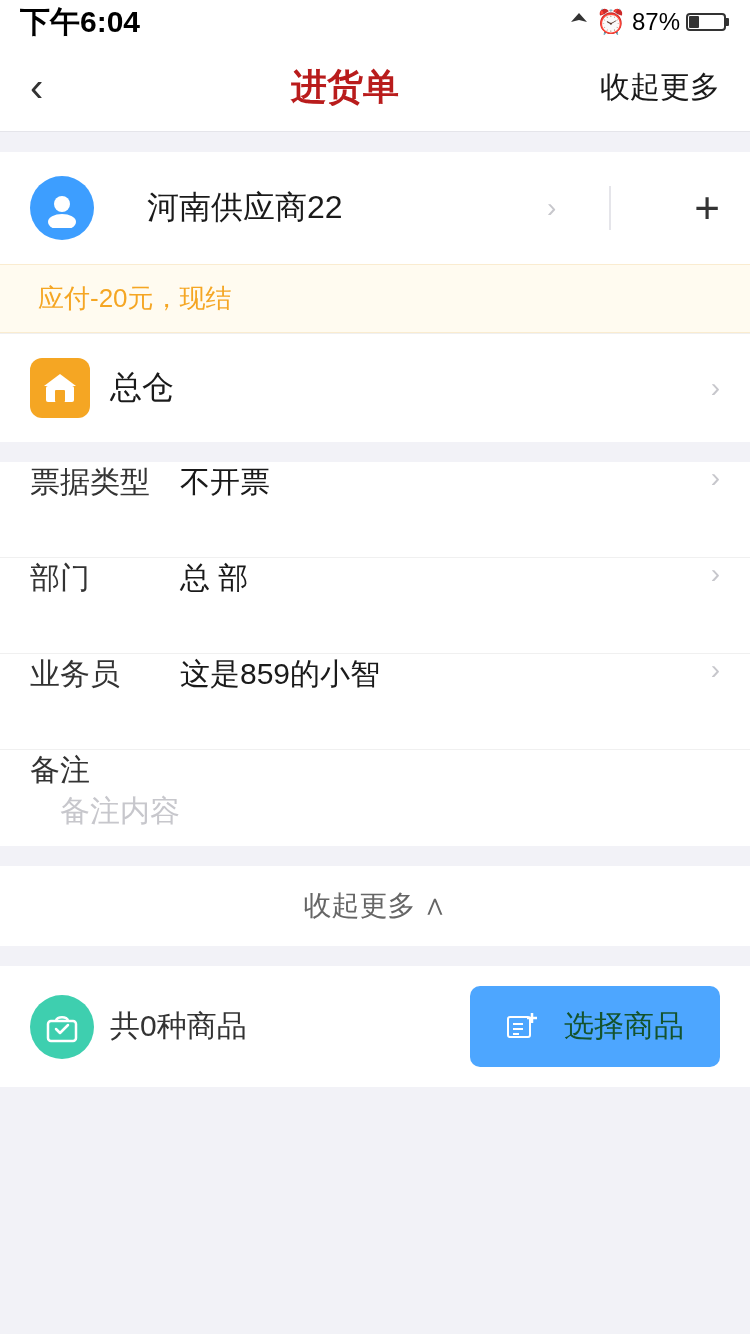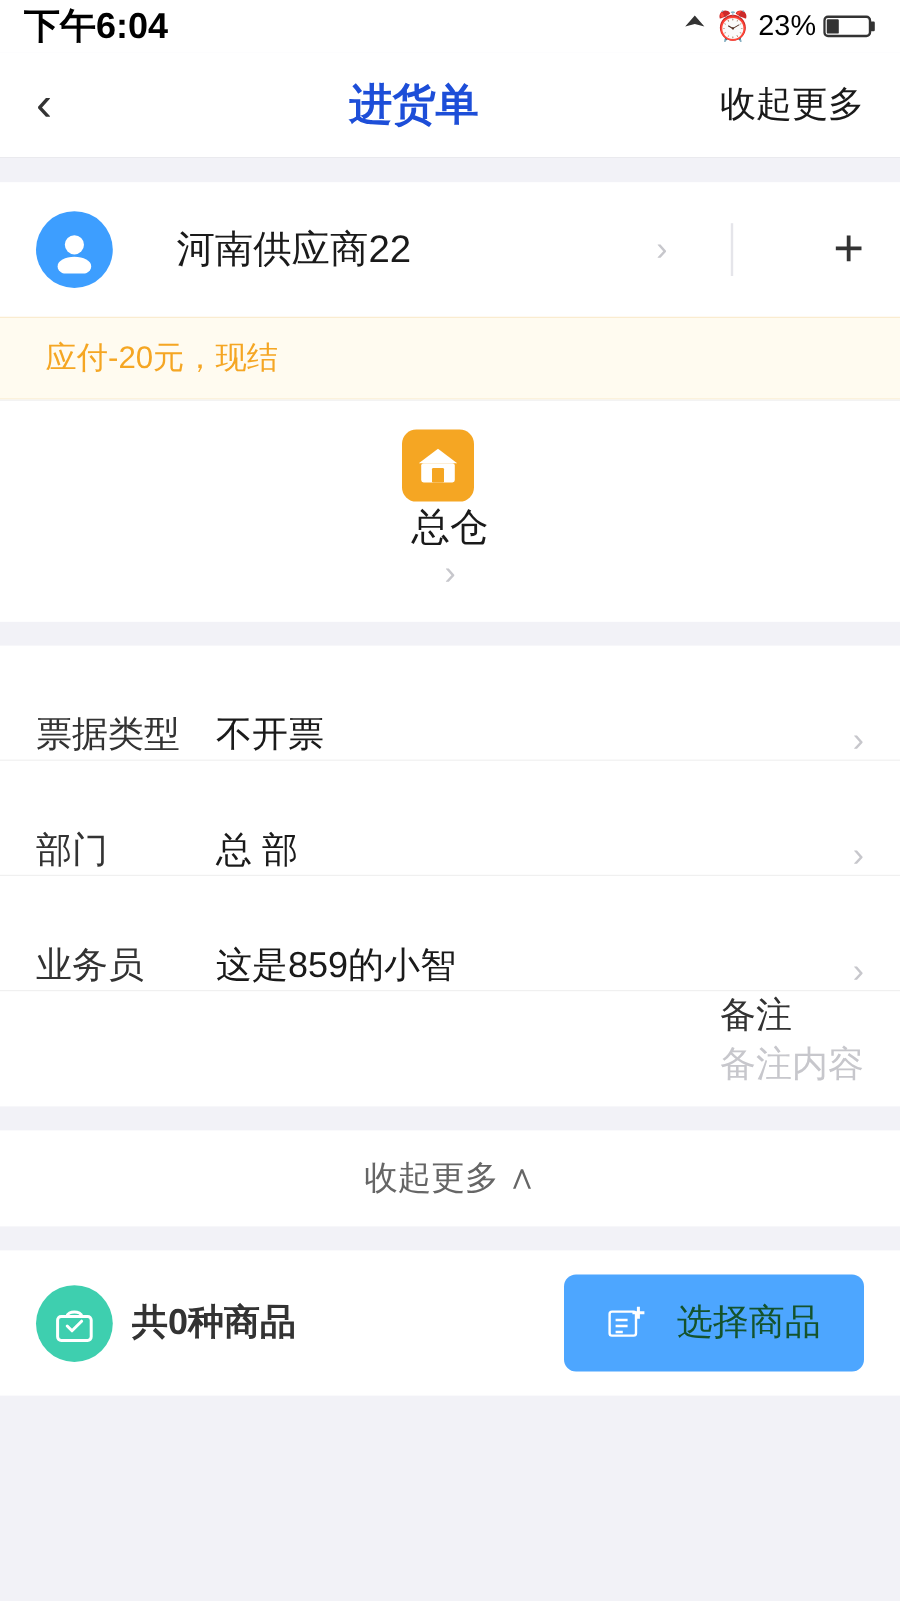--- a/index.html
+++ b/index.html
@@ -39,21 +39,21 @@
     }
     .nav-back {
       font-size: 40px;
       color: #333;
       cursor: pointer;
       width: 60px;
     }
     .nav-title {
       font-size: 36px;
       font-weight: 600;
-      color: #1d4ed8;
+      color: #b91c1c;
     }
     .nav-right-btn {
       font-size: 30px;
       color: #1a1a1a;
       cursor: pointer;
     }
 
     
     .section-gap {
       height: 20px;
@@ -117,21 +117,20 @@
       border-bottom: 1px solid #faecd0;
     }
 
     
     .warehouse-row {
       display: flex;
       align-items: center;
       padding: 24px 30px;
       background: #fff;
       border-top: 1px solid #f0f0f0;
-      flex-direction: column;
     }
     .warehouse-icon {
       width: 60px;
       height: 60px;
       border-radius: 12px;
       background: #f5a623;
       display: flex;
       align-items: center;
       justify-content: center;
       margin-right: 20px;
@@ -147,21 +146,21 @@
       font-size: 28px;
     }
 
     
     .form-section {
       background: #fff;
       margin-top: 20px;
     }
     .form-row {
       display: flex;
-      align-items: flex-end;
+      align-items: flex-start;
       padding: 0 30px;
       height: 96px;
       border-bottom: 1px solid #f0f0f0;
       cursor: pointer;
     }
     .form-row:last-child {
       border-bottom: none;
       flex-direction: column;
     }
     .form-label {
@@ -212,21 +211,20 @@
       background: #3ecfaf;
       display: flex;
       align-items: center;
       justify-content: center;
       margin-right: 16px;
       flex-shrink: 0;
     }
     .product-count-text {
       font-size: 30px;
       color: #333;
-      font-weight: bold;
     }
     .bottom-left {
       display: flex;
       align-items: center;
     }
     .select-btn {
       background: #4da6ff;
       color: #14532d;
       border: none;
       border-radius: 10px;
@@ -252,21 +250,21 @@
 
 <div class="status-bar">
   <div class="status-center">下午6:04</div>
   <div class="status-right">
     <span>
       <svg width="22" height="22" viewBox="0 0 22 22" fill="none">
         <path d="M11 2 L19 11 L11 9 L3 11 Z" fill="#333"></path>
       </svg>
     </span>
     <span>⏰</span>
-    <span>23%</span>
+    <span>87%</span>
     <span>
       <svg width="44" height="22" viewBox="0 0 44 22">
         <rect x="1" y="3" width="38" height="16" rx="3" stroke="#333" stroke-width="2" fill="none"></rect>
         <rect x="3" y="5" width="10" height="12" rx="1" fill="#333"></rect>
         <rect x="39" y="7" width="4" height="8" rx="1" fill="#333"></rect>
       </svg>
     </span>
   </div>
 </div>
 

